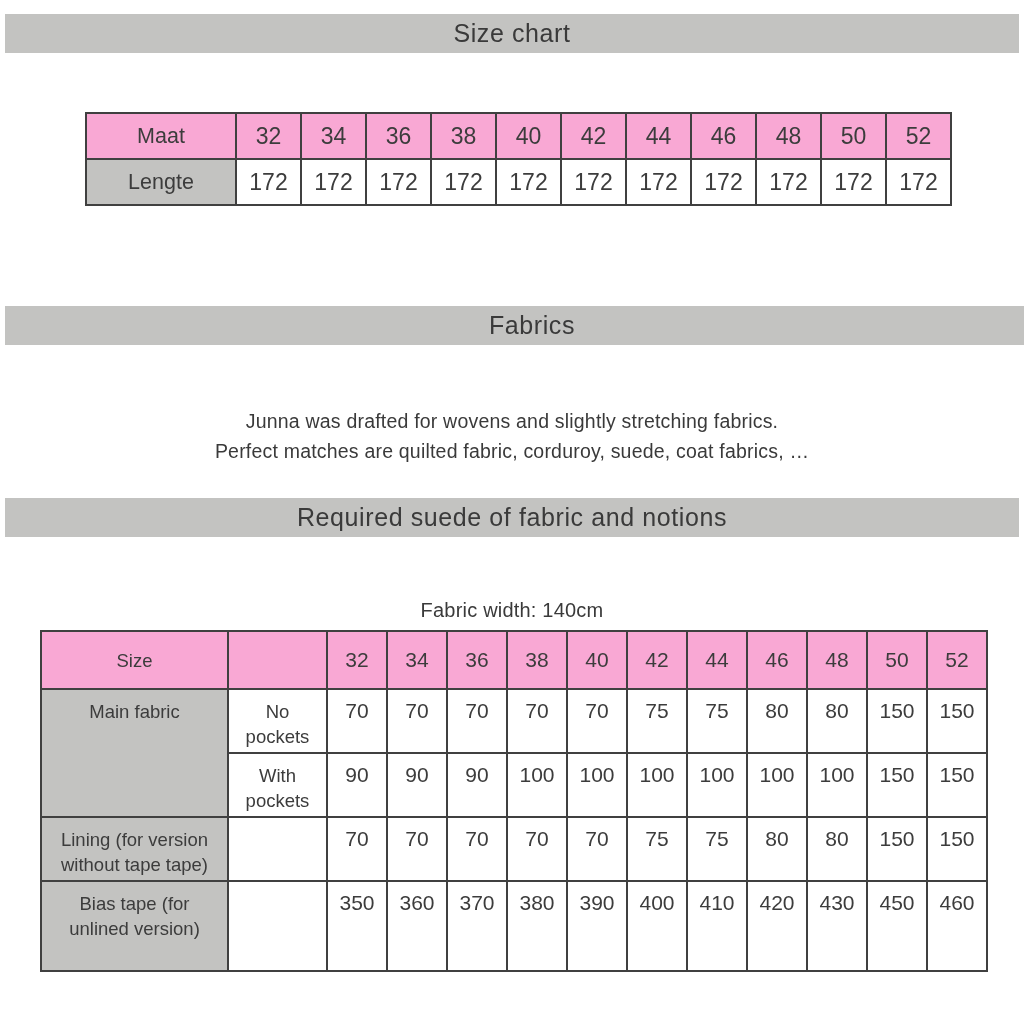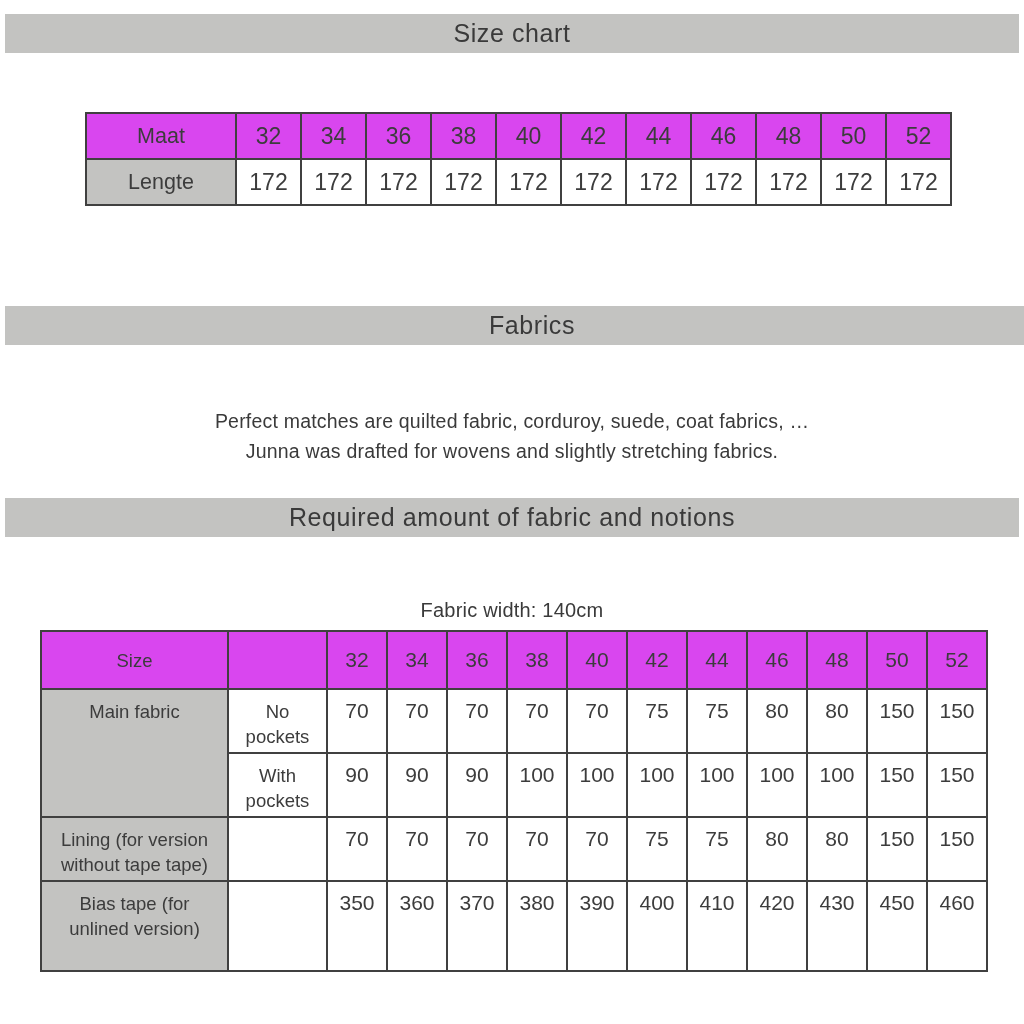--- a/index.html
+++ b/index.html
@@ -60,21 +60,21 @@
     table-layout: fixed;
     font-weight: 300;
     color: #3c3c3c;
   }
   table td, table th {
     border: 2px solid #404040;
     text-align: center;
     font-weight: 300;
     padding: 0;
   }
-  .hdr-cell  { background: #d946ef; text-align: center; }
+  .hdr-cell  { background: #f9a8d4; text-align: center; }
   .lbl-cell  { background: #c3c3c1; }
   .val-cell  { background: #ffffff; }
   .empty-cell{ background: #ffffff; }
 
   
   #size-chart-table {
     left: 85px;
     top: 112px;
     width: 844px;
     font-size: 23px;
@@ -138,26 +138,26 @@
       <td class="val-cell sizecol">172</td>
     </tr>
   </tbody>
 </table>
 
 <div class="banner" id="banner-fabrics">
   <span class="banner-text">Fabrics</span>
 </div>
 
 <div class="para" id="fabrics-desc">
+  <div>Junna was drafted for wovens and slightly stretching fabrics.</div>
   <div>Perfect matches are quilted fabric, corduroy, suede, coat fabrics, …</div>
-  <div>Junna was drafted for wovens and slightly stretching fabrics.</div>
 </div>
 
 <div class="banner" id="banner-required">
-  <span class="banner-text">Required amount of fabric and notions</span>
+  <span class="banner-text">Required suede of fabric and notions</span>
 </div>
 
 <div class="para" id="fabric-width">Fabric width: 140cm</div>
 
 <table id="fabric-table">
   <tbody>
 
     <tr class="r-head">
       <td class="hdr-cell c-label r-head">Size</td>
       <td class="hdr-cell c-sub r-head"></td>

